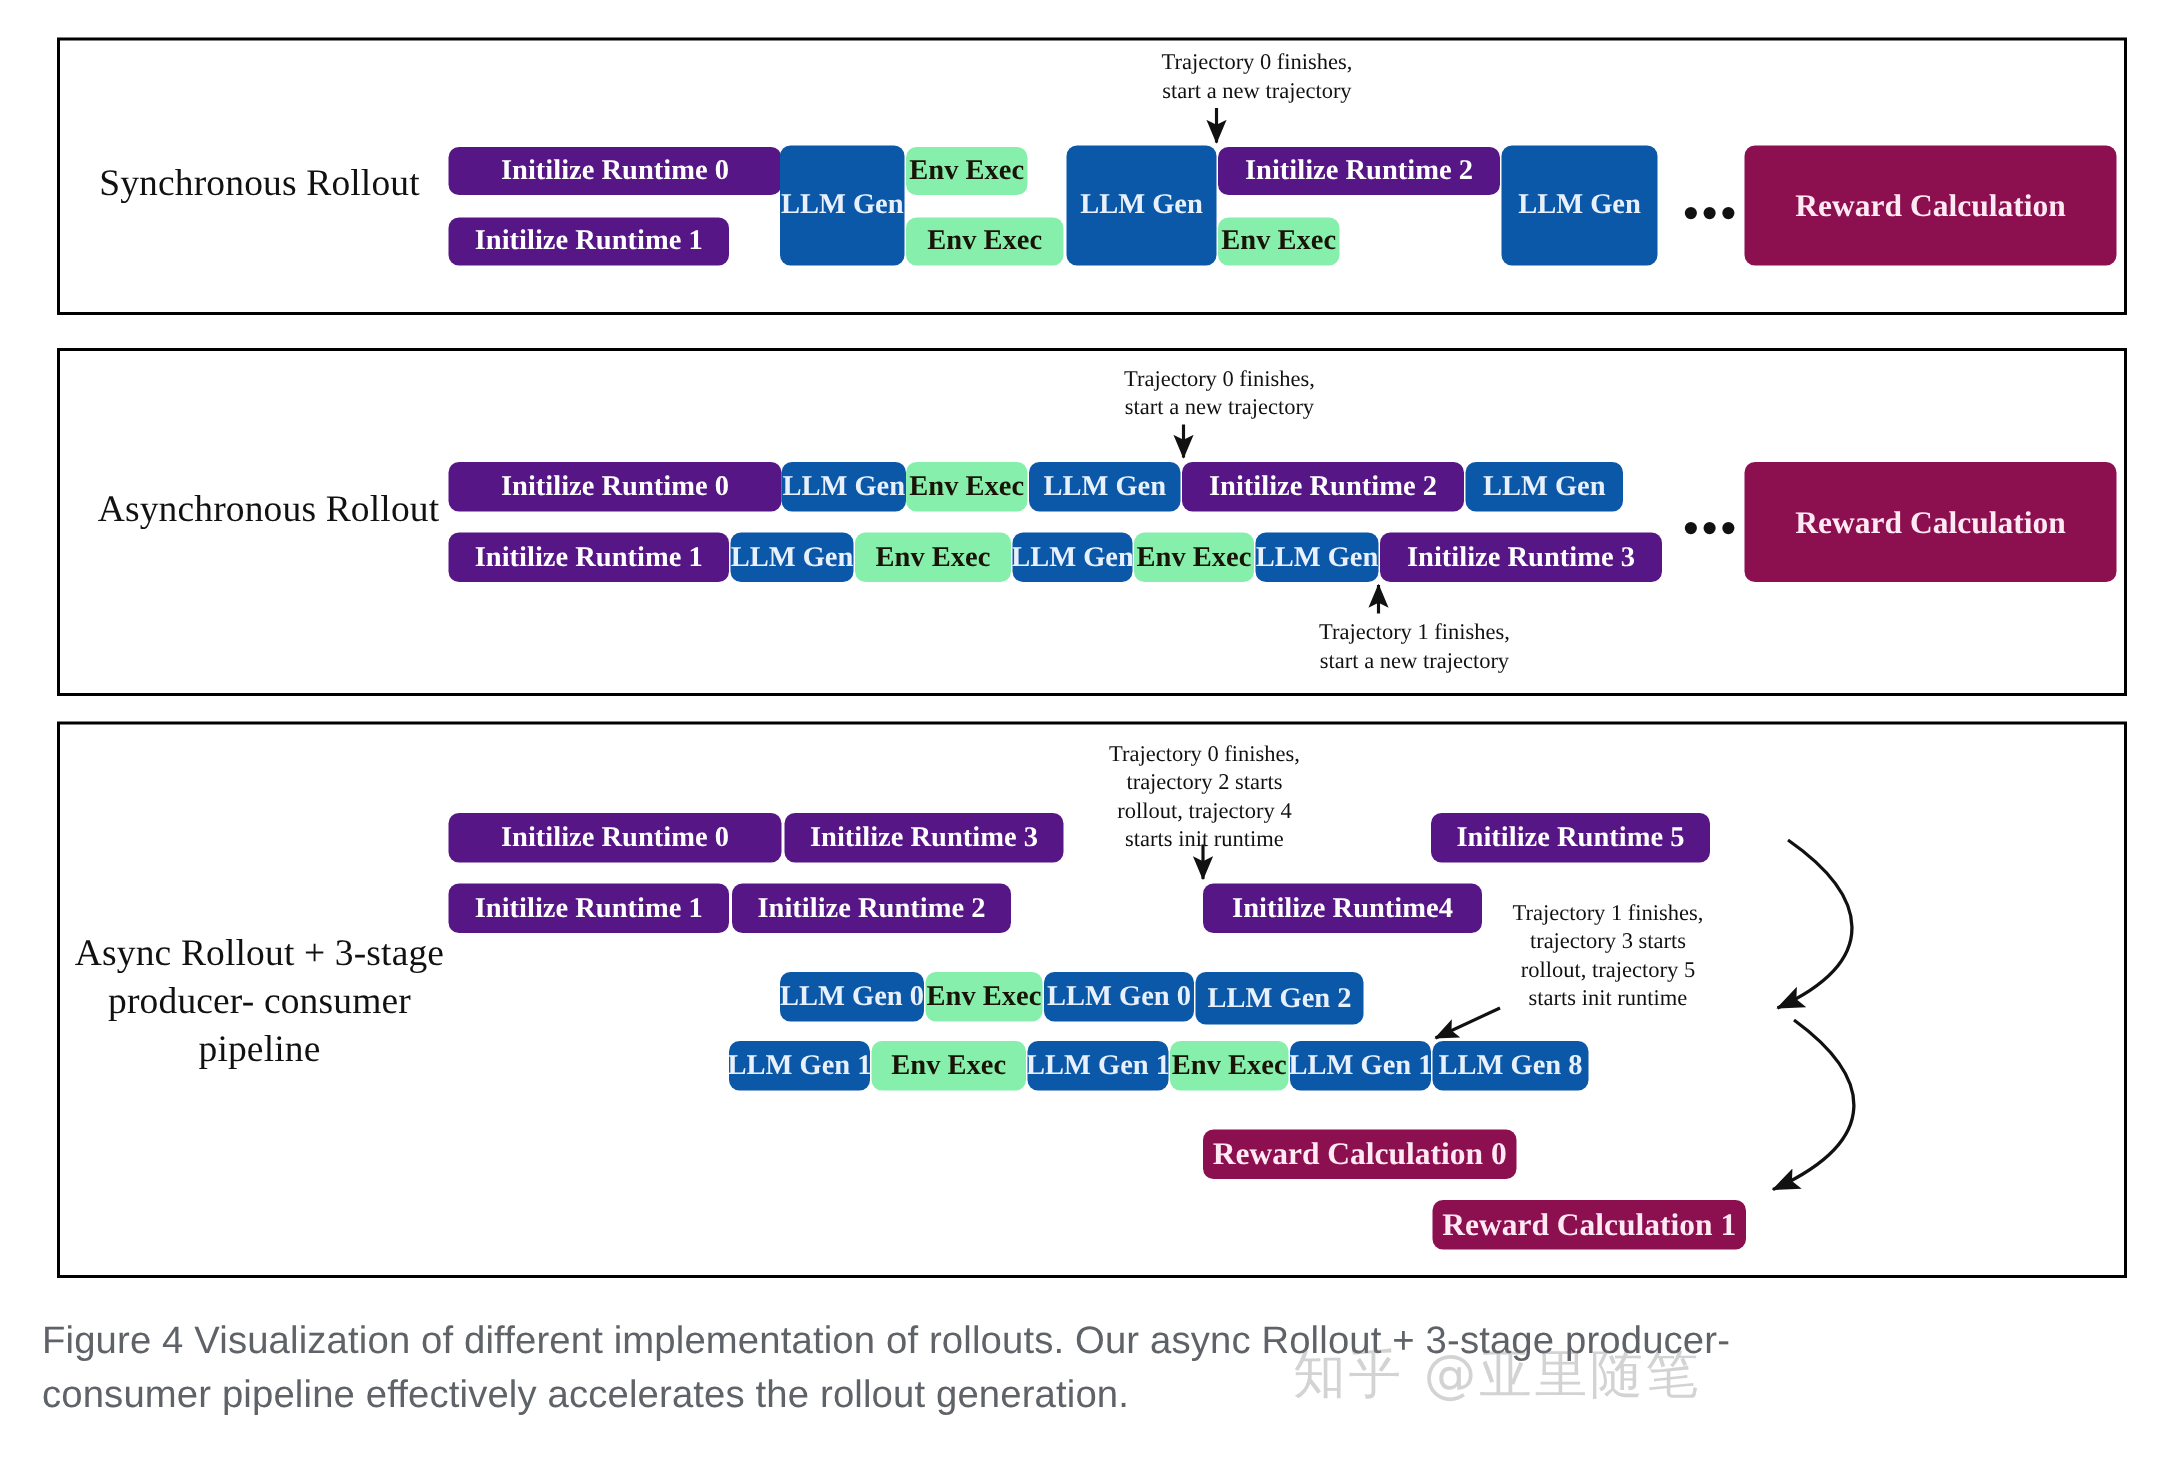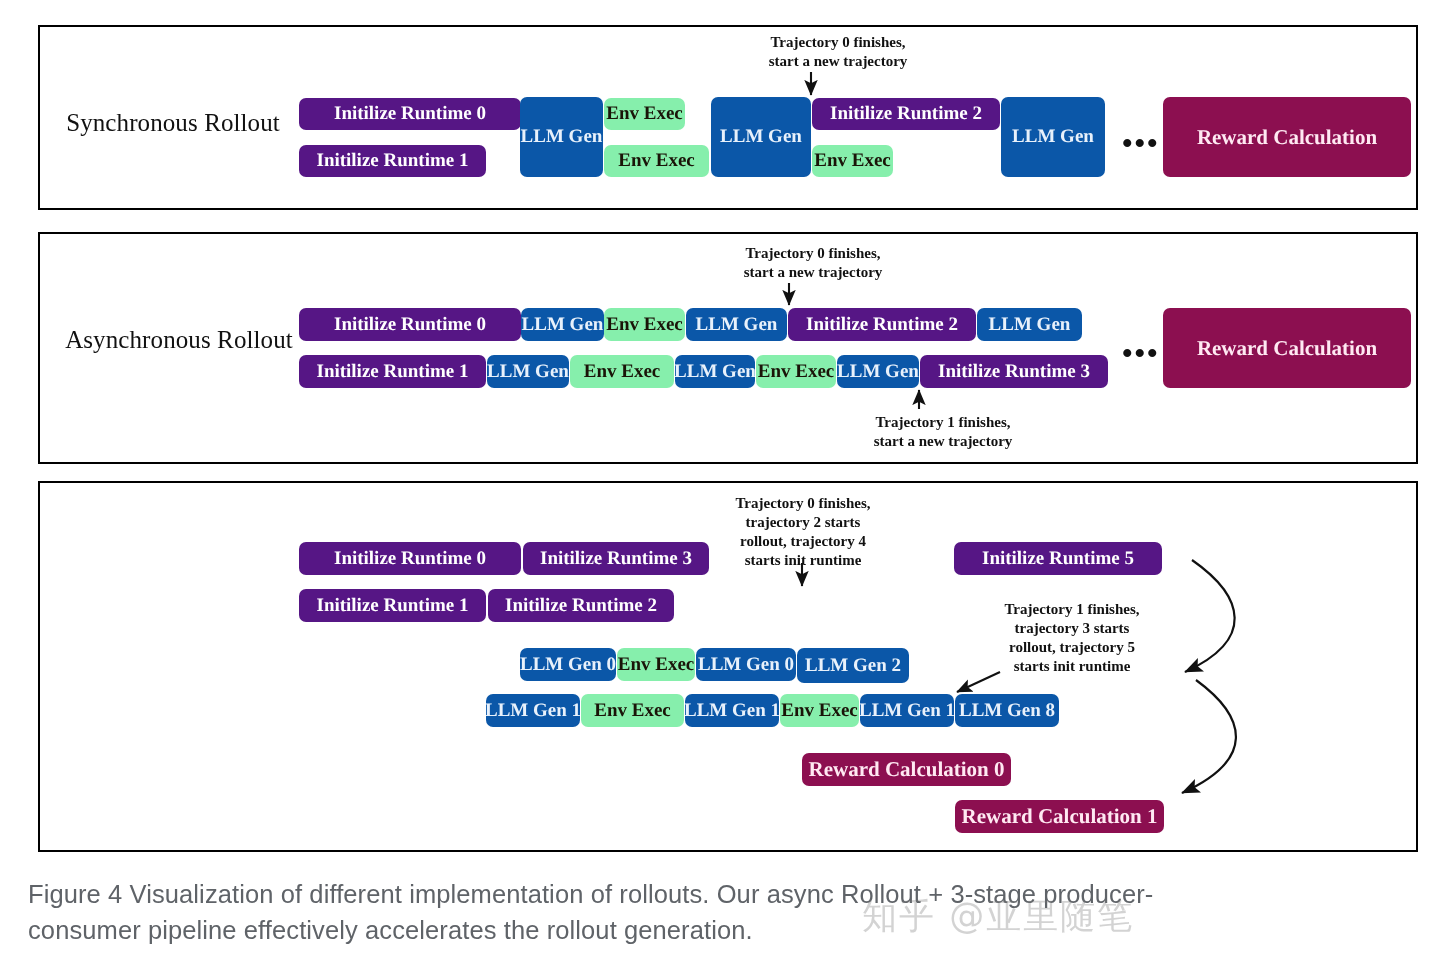--- a/index.html
+++ b/index.html
@@ -51,21 +51,20 @@
   .blk.rew {background:#8C0F50;color:#ffe9f2;font-size:21px;}
 
   .ann{
     position:absolute;
     font-family:"Liberation Serif", serif;
     font-size:15px;
     line-height:1.26;
     color:#111;
     text-align:center;
     white-space:pre-line;
-    font-weight:bold;
   }
   .dots{
     position:absolute;
     font-family:"Liberation Serif", serif;
     font-size:30px;
     font-weight:700;
     letter-spacing:2px;
     color:#111;
     line-height:1;
   }
@@ -138,36 +137,40 @@
   <div class="blk llm" style="left:675px;top:355px;width:80px;height:33px;">LLM Gen</div>
   <div class="blk env" style="left:756px;top:355px;width:80px;height:33px;">Env Exec</div>
   <div class="blk llm" style="left:837px;top:355px;width:82px;height:33px;">LLM Gen</div>
   <div class="blk init" style="left:920px;top:355px;width:188px;height:33px;">Initilize Runtime 3</div>
 
   <div class="dots" style="left:1122px;top:338px;">•••</div>
   <div class="blk rew" style="left:1163px;top:308px;width:248px;height:80px;">Reward Calculation</div>
 
   <div class="panel" id="panel-pipe"></div>
 
+  <div class="row-label" style="left:44px;top:620px;width:258px;">Async  Rollout +
+3-stage producer-
+consumer pipeline</div>
 
   <div class="ann" style="left:728px;top:494px;width:150px;">Trajectory 0 finishes,
 trajectory 2 starts
 rollout, trajectory 4
 starts init runtime</div>
   <div class="ann" style="left:996px;top:600px;width:152px;">Trajectory 1 finishes,
 trajectory 3 starts
 rollout, trajectory 5
 starts init runtime</div>
 
   <div class="blk init" style="left:299px;top:542px;width:222px;height:33px;">Initilize Runtime 0</div>
   <div class="blk init" style="left:523px;top:542px;width:186px;height:33px;">Initilize Runtime 3</div>
-  <div class="blk init" style="left:954px;top:542px;width:208px;height:33px;">Initilize Runtime 5</div>
+  <div class="blk init" style="left:954px;top:542px;width:186px;height:33px;">Initilize Runtime 5</div>
 
   <div class="blk init" style="left:299px;top:589px;width:187px;height:33px;">Initilize Runtime 1</div>
   <div class="blk init" style="left:488px;top:589px;width:186px;height:33px;">Initilize Runtime 2</div>
+  <div class="blk init" style="left:802px;top:589px;width:186px;height:33px;">Initilize Runtime4</div>
 
   <div class="blk llm" style="left:520px;top:648px;width:96px;height:33px;">LLM Gen 0</div>
   <div class="blk env" style="left:617px;top:648px;width:78px;height:33px;">Env Exec</div>
   <div class="blk llm" style="left:696px;top:648px;width:100px;height:33px;">LLM Gen 0</div>
   <div class="blk llm" style="left:797px;top:648px;width:112px;height:35px;text-align:center;">LLM Gen 2</div>
 
   <div class="blk llm" style="left:486px;top:694px;width:94px;height:33px;">LLM Gen 1</div>
   <div class="blk env" style="left:581px;top:694px;width:103px;height:33px;">Env Exec</div>
   <div class="blk llm" style="left:685px;top:694px;width:94px;height:33px;">LLM Gen 1</div>
   <div class="blk env" style="left:780px;top:694px;width:79px;height:33px;">Env Exec</div>

